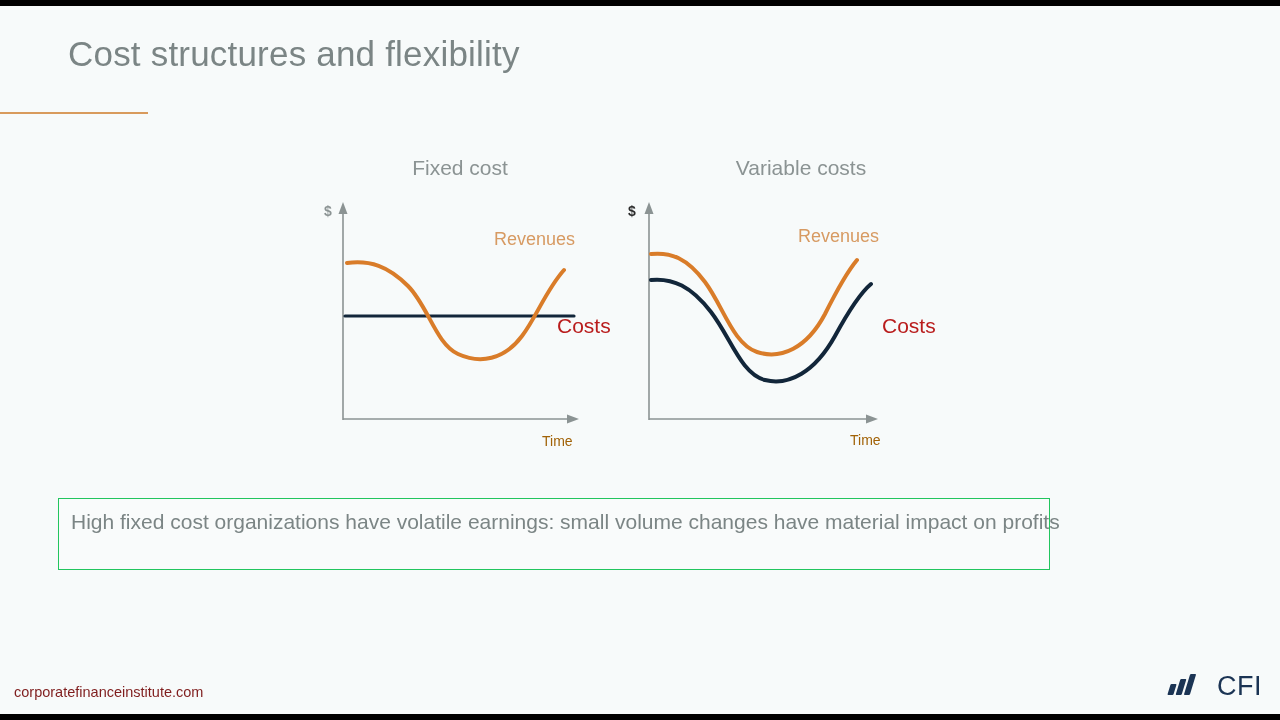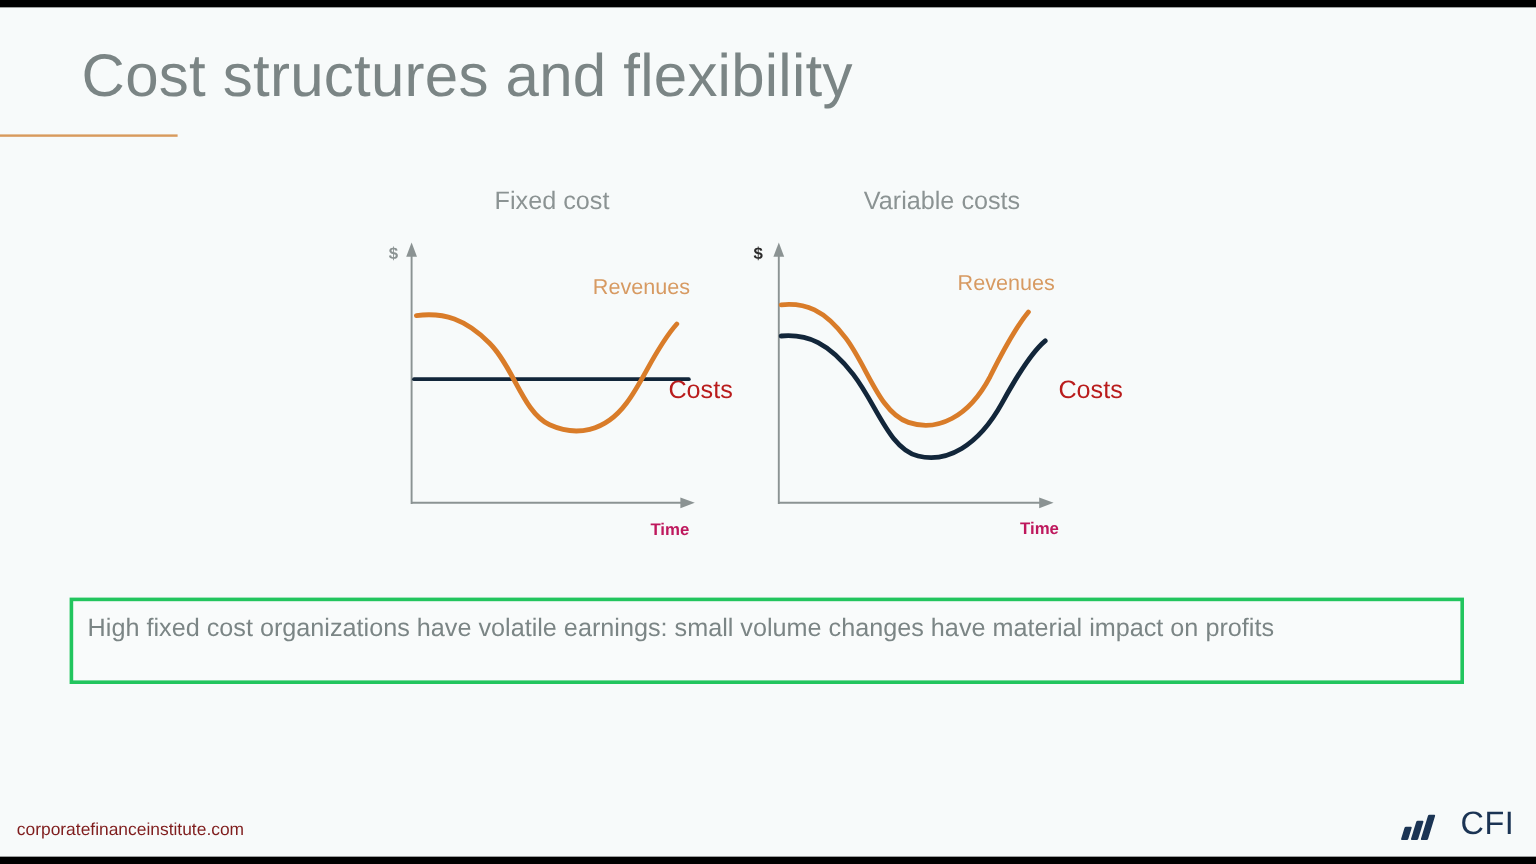--- a/index.html
+++ b/index.html
@@ -35,21 +35,21 @@
     height: 708px;
     background: #f7fafa;
     overflow: hidden;
   }
 
   
   .slide-title {
     position: absolute;
     left: 68px;
     top: 28px;
-    font-size: 50px;
+    font-size: 35px;
     font-weight: 400;
     color: #7b8585;
     letter-spacing: 0.2px;
     white-space: nowrap;
   }
   .title-rule {
     position: absolute;
     left: 0;
     top: 106px;
     width: 148px;
@@ -76,60 +76,59 @@
   .chart-title {
     position: absolute;
     top: 0px;
     width: 100%;
     text-align: center;
     font-size: 21px;
     color: #8b9393;
     font-weight: 400;
   }
   .chart.left .chart-title  { left: -8px; }
-  .chart.right .chart-title { left: 0px; text-align: center; }
+  .chart.right .chart-title { left: 16px; text-align: center; }
 
   .chart svg {
     position: absolute;
     left: 0;
     top: 0;
     overflow: visible;
   }
 
   
   .axis-dollar {
     position: absolute;
     font-size: 14px;
     color: #8b9393;
     font-weight: 700;
   }
   .axis-dollar.dark { color: #2b2b2b; }
   .axis-time {
     position: absolute;
     font-size: 14px;
-    color: #be185d;
-    font-weight: bold;
+    color: #a16207;
   }
 
   .series-label {
     position: absolute;
     font-size: 18px;
     white-space: nowrap;
   }
   .series-label.revenues { color: #d79a62; }
   .series-label.costs    { color: #b91c1c; font-size: 21px; }
 
   
   .callout {
     position: absolute;
     left: 58px;
     top: 492px;
-    width: 1162px;
+    width: 992px;
     height: 72px;
-    border: 3px solid #22c55e;
+    border: 1px solid #22c55e;
     background: #f9fbfb;
     box-sizing: border-box;
   }
   .callout-text {
     position: absolute;
     left: 12px;
     top: 9px;
     width: 1120px;
     font-size: 21px;
     line-height: 27px;
@@ -143,21 +142,21 @@
     left: 14px;
     bottom: 14px;
     font-size: 14.5px;
     color: #7f1d1d;
   }
   .logo {
     position: absolute;
     right: 18px;
     bottom: 14px;
     display: flex;
-    align-items: flex-end;
+    align-items: flex-start;
     gap: 15px;
   }
   .logo-mark {
     display: inline-block;
     width: 34px;
     height: 22px;
     position: relative;
   }
   .logo-mark i {
     position: absolute;

